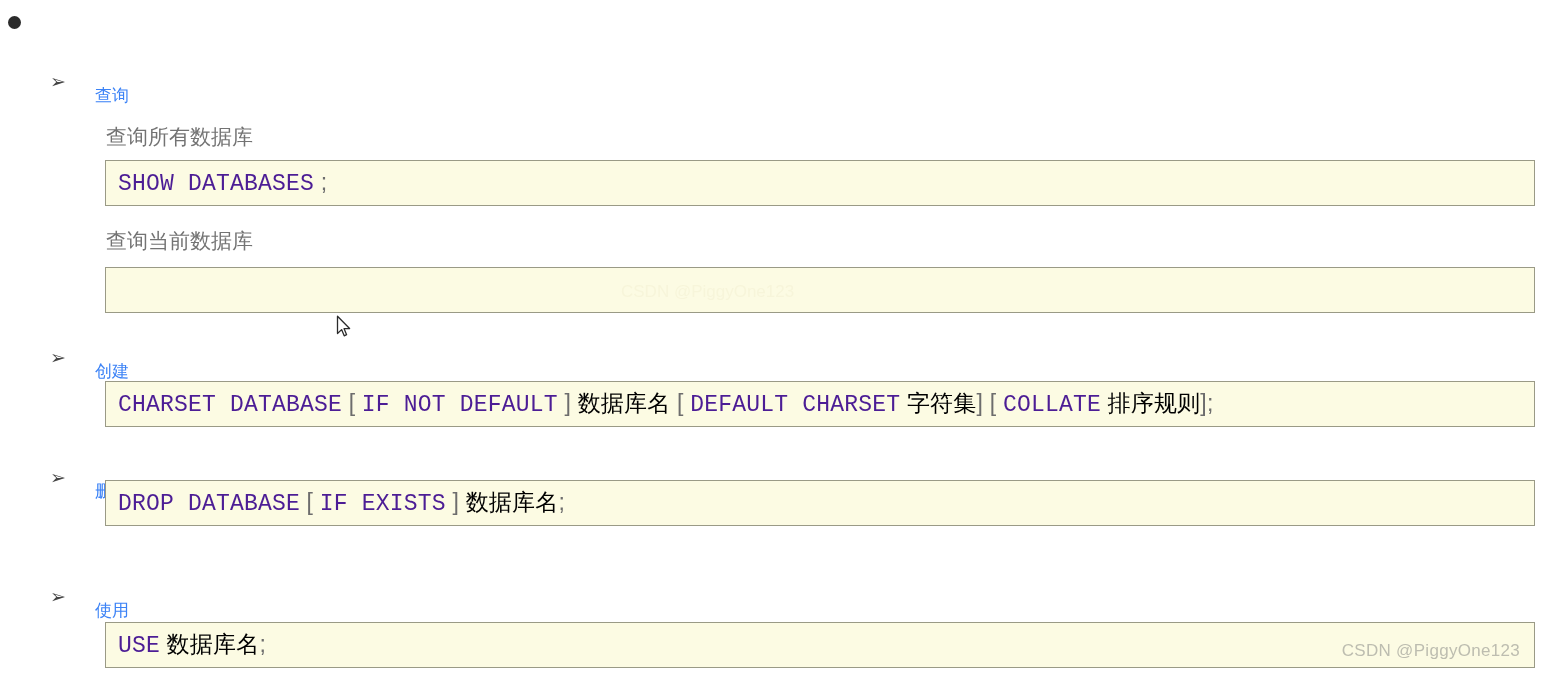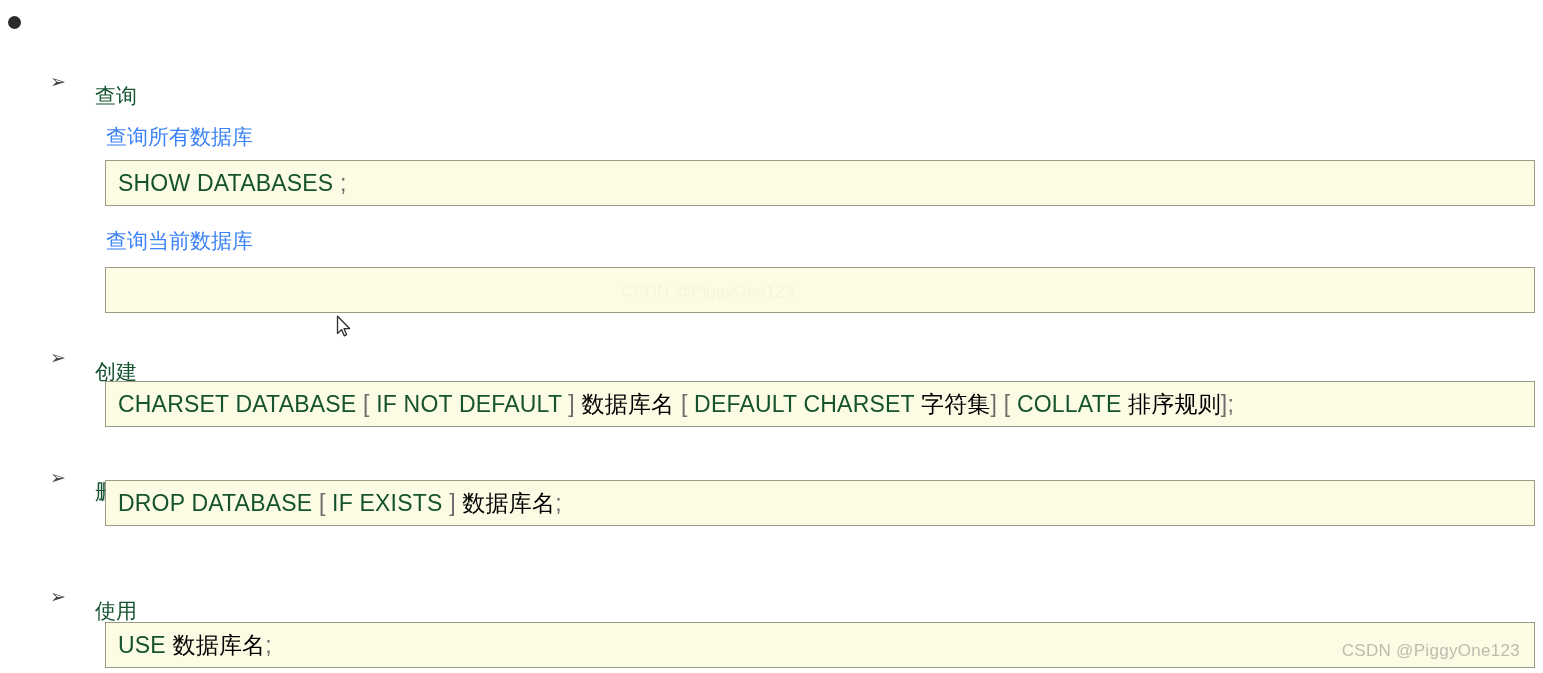--- a/index.html
+++ b/index.html
@@ -55,33 +55,33 @@
     margin-left: 50px;
     width: 22px;
     font-size: 19px;
     color: #444444;
     line-height: 1;
     flex: 0 0 auto;
     text-align: left;
   }
   .h2-text {
     margin-left: 23px;
-    font-size: 21px;
-    color: #14532d;
+    font-size: 17px;
+    color: #3b82f6;
     white-space: nowrap;
     line-height: 1;
     margin-top: 28px;
   }
 
   
   .sub-label {
     position: absolute;
     left: 106px;
     font-size: 21px;
-    color: #3b82f6;
+    color: #737373;
     white-space: nowrap;
     line-height: 1;
   }
 
   
   .code-block {
     position: absolute;
     left: 105px;
     width: 1430px;
     background: #fcfbe3;
@@ -93,21 +93,22 @@
     overflow: hidden;
   }
   .code-line {
     font-size: 23px;
     line-height: 1;
     color: #4a4a4a;
     white-space: nowrap;
     letter-spacing: .2px;
   }
   .kw {
-    color: #14532d;
+    color: #4c1d95;
+    font-family: Liberation Mono, monospace;
   }
   .punc {
     color: #6d6d6d;
   }
   .cn {
     color: #000000;
   }
 
   
   .watermark {

